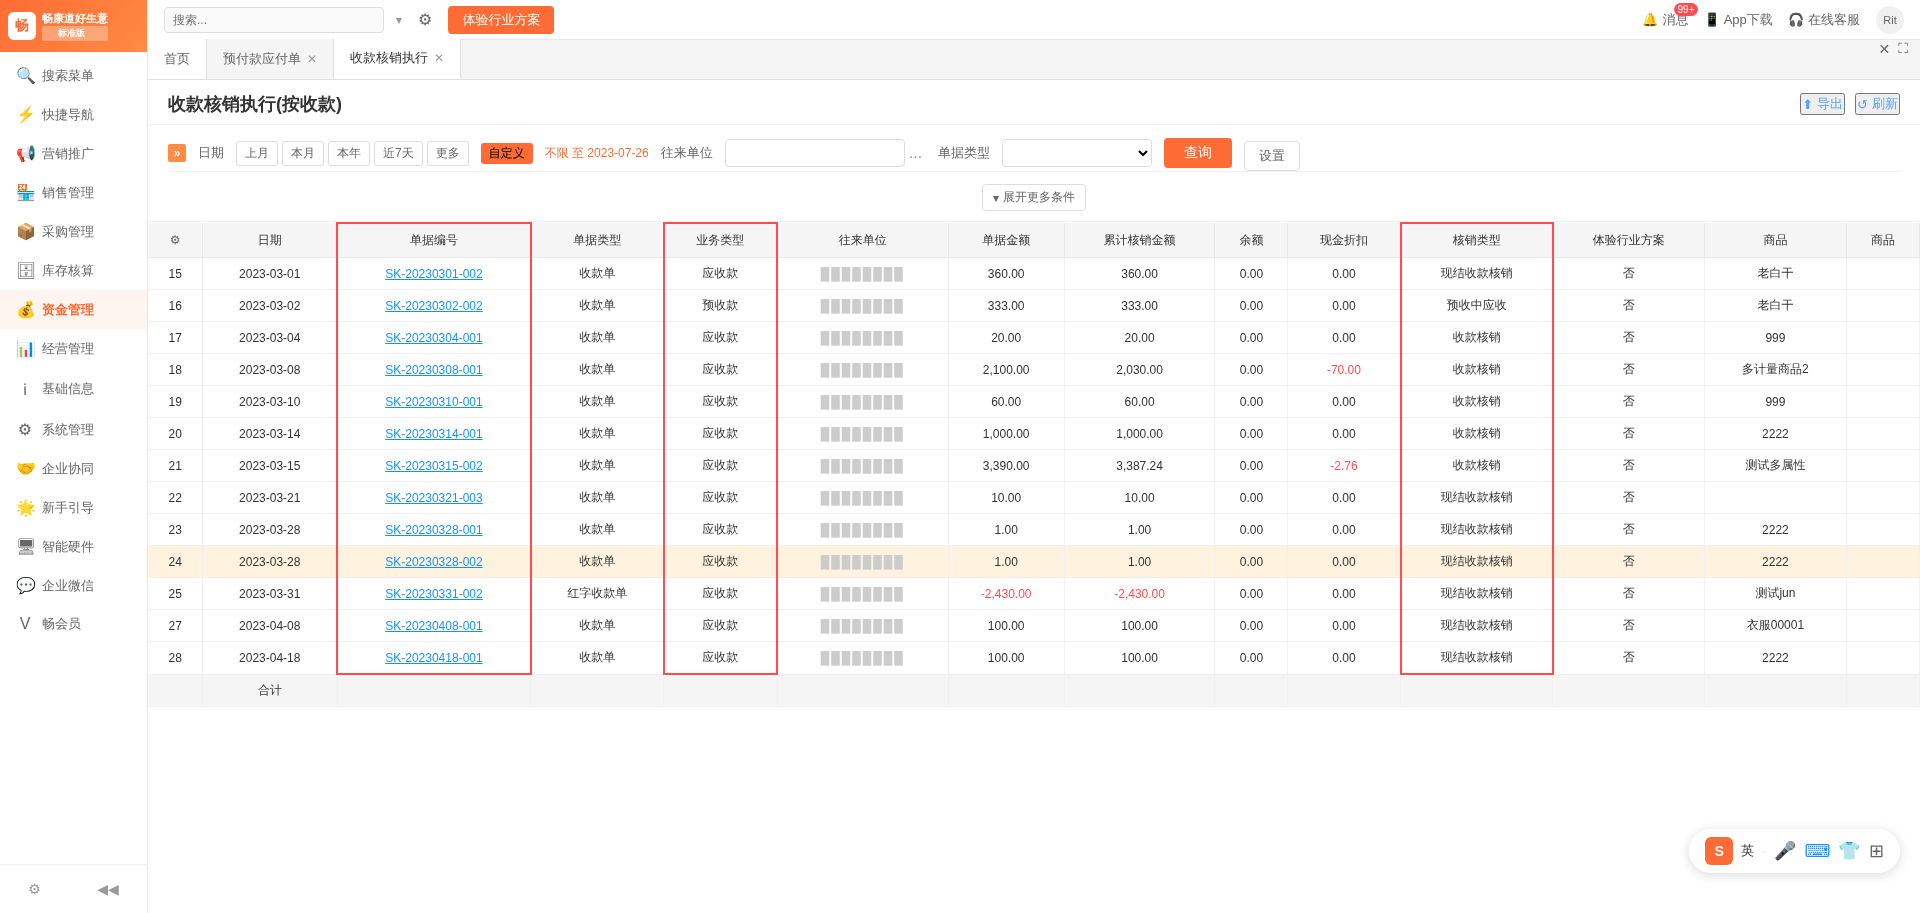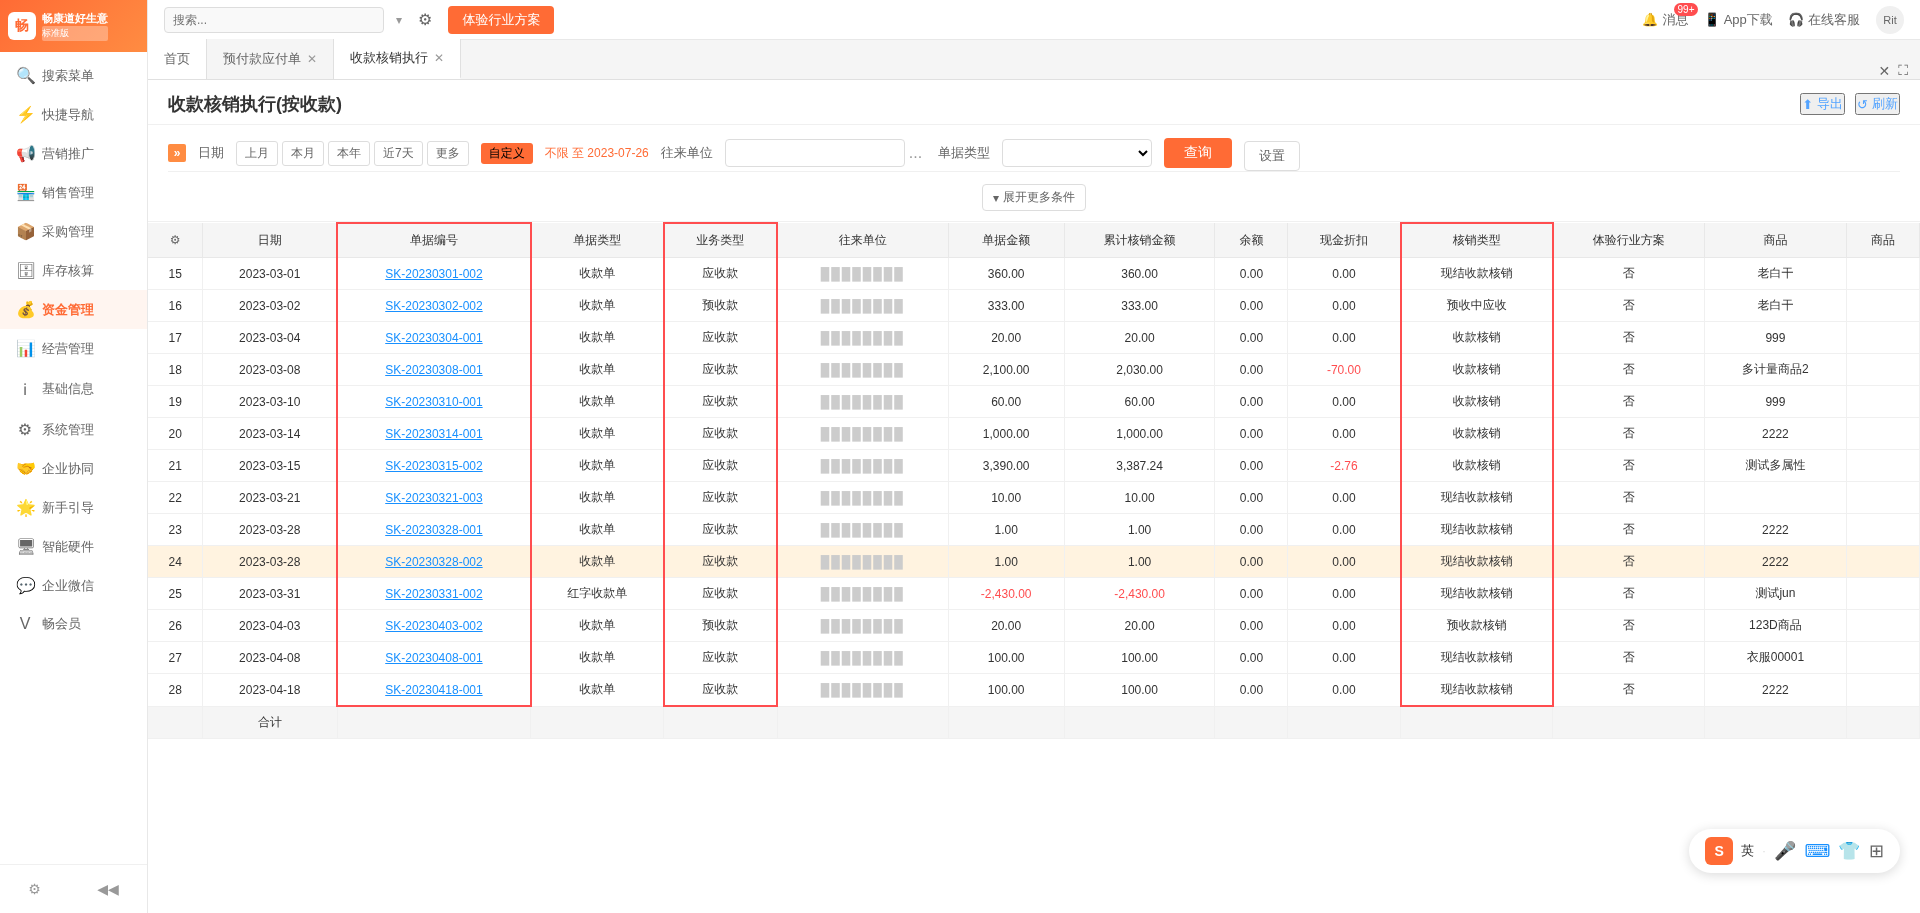--- a/index.html
+++ b/index.html
@@ -3,21 +3,21 @@
   <meta charset="utf-8">
   <style>
     * { margin: 0; padding: 0; box-sizing: border-box; }
     body { font-family: 'Microsoft YaHei', Arial, sans-serif; font-size: 12px; background: #f5f5f5; color: #333; width: 1920px; height: 913px; overflow: hidden; display: flex; }
 
     
     .sidebar { width: 148px; background: #fff; border-right: 1px solid #e8e8e8; display: flex; flex-direction: column; height: 913px; flex-shrink: 0; }
     .sidebar-logo { background: linear-gradient(135deg, #ff6b35, #ff8c42); padding: 10px 8px; color: white; display: flex; align-items: center; gap: 6px; height: 52px; }
     .logo-icon { width: 28px; height: 28px; background: white; border-radius: 6px; display: flex; align-items: center; justify-content: center; color: #ff6b35; font-weight: bold; font-size: 14px; }
     .logo-text { font-size: 11px; font-weight: bold; line-height: 1.3; }
-    .logo-badge { font-size: 9px; background: rgba(255,255,255,0.3); padding: 1px 0; border-radius: 2px; }
+    .logo-badge { font-size: 9px; background: rgba(255,255,255,0.3); padding: 1px 16px; border-radius: 2px; font-weight: bold; }
     .sidebar-menu { flex: 1; overflow-y: auto; padding: 4px 0; }
     .sidebar-item { display: flex; align-items: center; gap: 8px; padding: 10px 16px; cursor: pointer; color: #666; font-size: 13px; }
     .sidebar-item.active { background: #fff5f0; color: #ff6b35; font-weight: bold; }
     .sidebar-icon { font-size: 16px; width: 18px; text-align: center; }
     .sidebar-bottom { padding: 10px 0; border-top: 1px solid #f0f0f0; display: flex; justify-content: space-around; align-items: center; }
     .sidebar-bottom-icon { color: #999; font-size: 14px; cursor: pointer; padding: 6px; }
 
     
     .main { flex: 1; display: flex; flex-direction: column; height: 913px; overflow: hidden; }
 
@@ -26,21 +26,21 @@
     .breadcrumb-input { flex: 1; height: 26px; border: 1px solid #ddd; border-radius: 4px; padding: 0 8px; font-size: 12px; background: #f9f9f9; color: #999; max-width: 220px; }
     .header-arrow { color: #999; font-size: 12px; cursor: pointer; }
     .gear-icon-btn { color: #666; cursor: pointer; font-size: 16px; padding: 4px; }
     .industry-btn { background: #ff6b35; color: white; border: none; border-radius: 4px; padding: 5px 14px; font-size: 13px; cursor: pointer; }
     .header-right { margin-left: auto; display: flex; align-items: center; gap: 16px; color: #666; font-size: 13px; }
     .notif-btn { display: flex; align-items: center; gap: 4px; cursor: pointer; position: relative; }
     .notif-badge { background: #ff4d4f; color: white; border-radius: 10px; font-size: 10px; padding: 1px 4px; position: absolute; top: -8px; right: -10px; }
     .header-link { cursor: pointer; display: flex; align-items: center; gap: 3px; }
 
     
-    .tabs-bar { height: 40px; background: #f5f5f5; border-bottom: 1px solid #e0e0e0; display: flex; align-items: flex-end; }
+    .tabs-bar { height: 40px; background: #f5f5f5; border-bottom: 1px solid #e0e0e0; display: flex; align-items: flex-start; }
     .tab { height: 40px; padding: 0 16px; display: flex; align-items: center; gap: 6px; cursor: pointer; font-size: 13px; color: #666; border-right: 1px solid #e0e0e0; background: #f5f5f5; }
     .tab.active { background: #fff; color: #333; border-bottom: 2px solid #fff; }
     .tab-close { color: #999; font-size: 12px; cursor: pointer; }
     .home-tab { background: #fff; }
     .tabs-right { margin-left: auto; display: flex; align-items: center; gap: 8px; padding-right: 12px; }
     .tab-action-icon { color: #666; cursor: pointer; font-size: 14px; }
 
     
     .page-body { flex: 1; background: #fff; overflow: hidden; display: flex; flex-direction: column; }
 
@@ -458,36 +458,20 @@
               <td><span class="negative">-2,430.00</span></td>
               <td><span class="negative">-2,430.00</span></td>
               <td>0.00</td>
               <td>0.00</td>
               <td style="border-left: 2px solid rgb(255, 77, 79); border-right: 2px solid rgb(255, 77, 79);">现结收款核销</td>
               <td>否</td>
               <td>测试jun</td>
               <td></td>
             </tr>
             <tr>
-              <td>26</td>
-              <td>2023-04-03</td>
-              <td style="border-left: 2px solid rgb(255, 77, 79); border-right: 2px solid rgb(255, 77, 79);"><a class="link-cell">SK-20230403-002</a></td>
-              <td>收款单</td>
-              <td style="border-left: 2px solid rgb(255, 77, 79); border-right: 2px solid rgb(255, 77, 79);">预收款</td>
-              <td><span style="color:#ccc;letter-spacing:2px;">████████</span></td>
-              <td>20.00</td>
-              <td>20.00</td>
-              <td>0.00</td>
-              <td>0.00</td>
-              <td style="border-left: 2px solid rgb(255, 77, 79); border-right: 2px solid rgb(255, 77, 79);">预收款核销</td>
-              <td>否</td>
-              <td>123D商品</td>
-              <td></td>
-            </tr>
-            <tr>
               <td>27</td>
               <td>2023-04-08</td>
               <td style="border-left: 2px solid rgb(255, 77, 79); border-right: 2px solid rgb(255, 77, 79);"><a class="link-cell">SK-20230408-001</a></td>
               <td>收款单</td>
               <td style="border-left: 2px solid rgb(255, 77, 79); border-right: 2px solid rgb(255, 77, 79);">应收款</td>
               <td><span style="color:#ccc;letter-spacing:2px;">████████</span></td>
               <td>100.00</td>
               <td>100.00</td>
               <td>0.00</td>
               <td>0.00</td>

